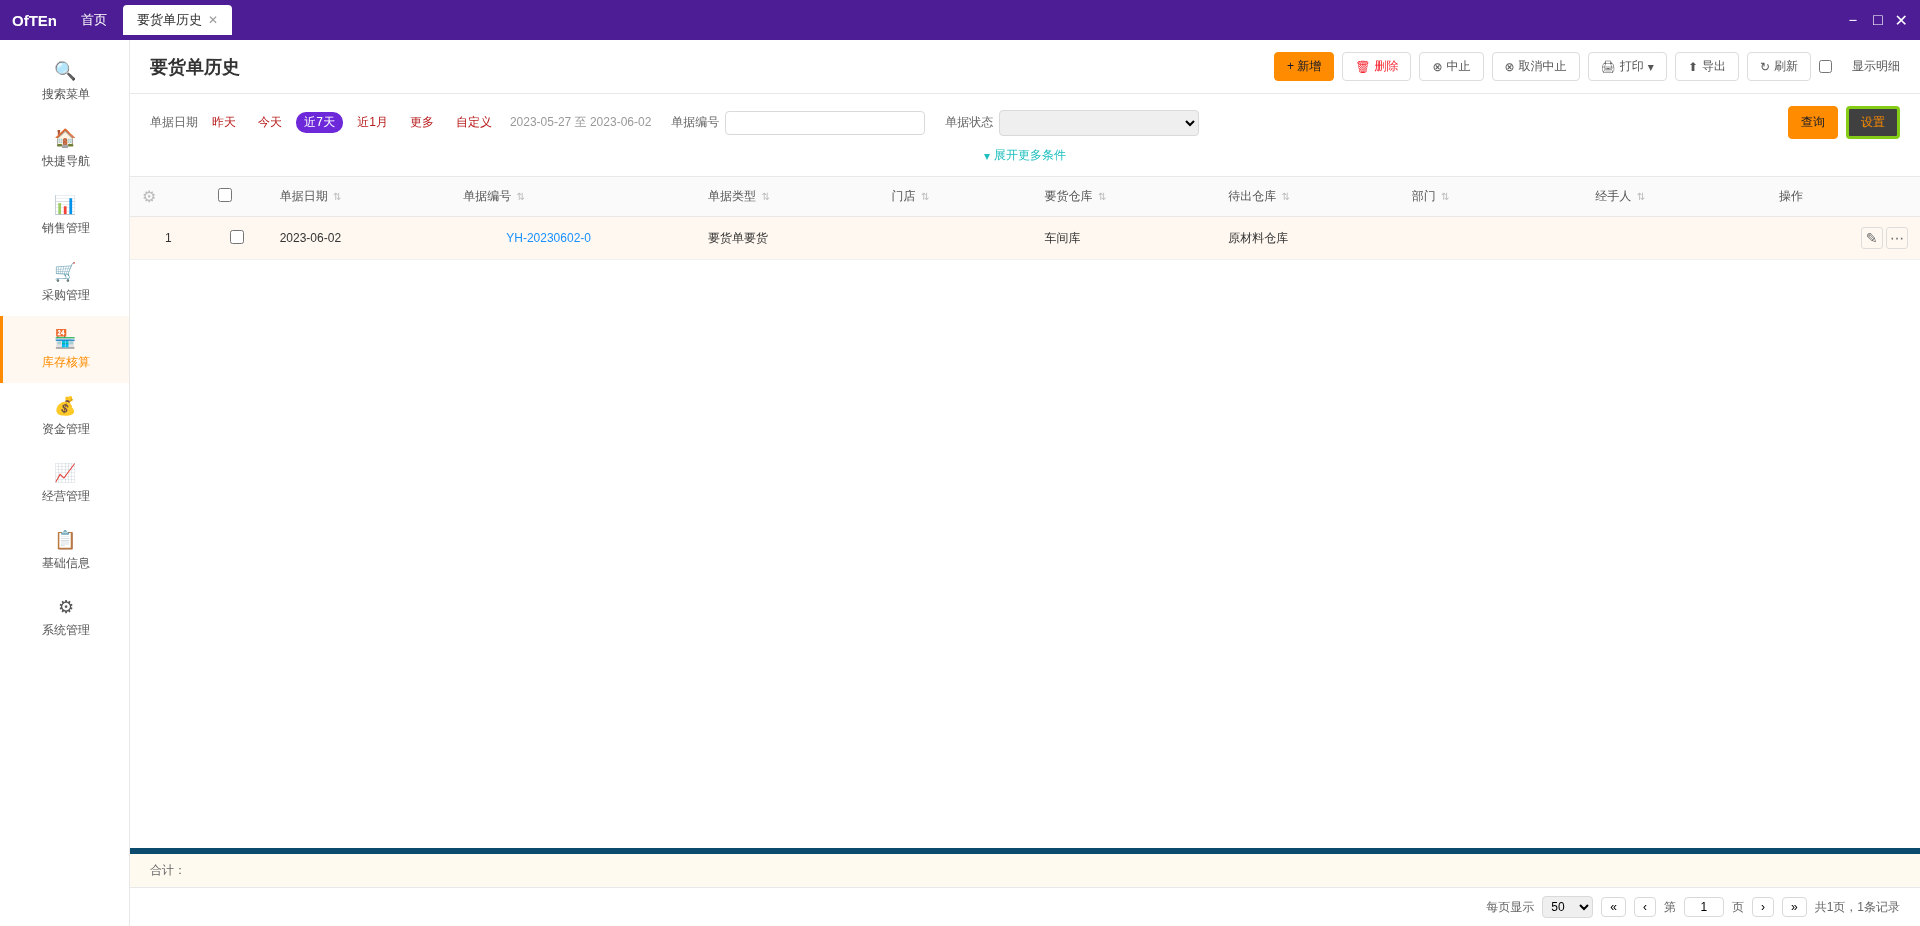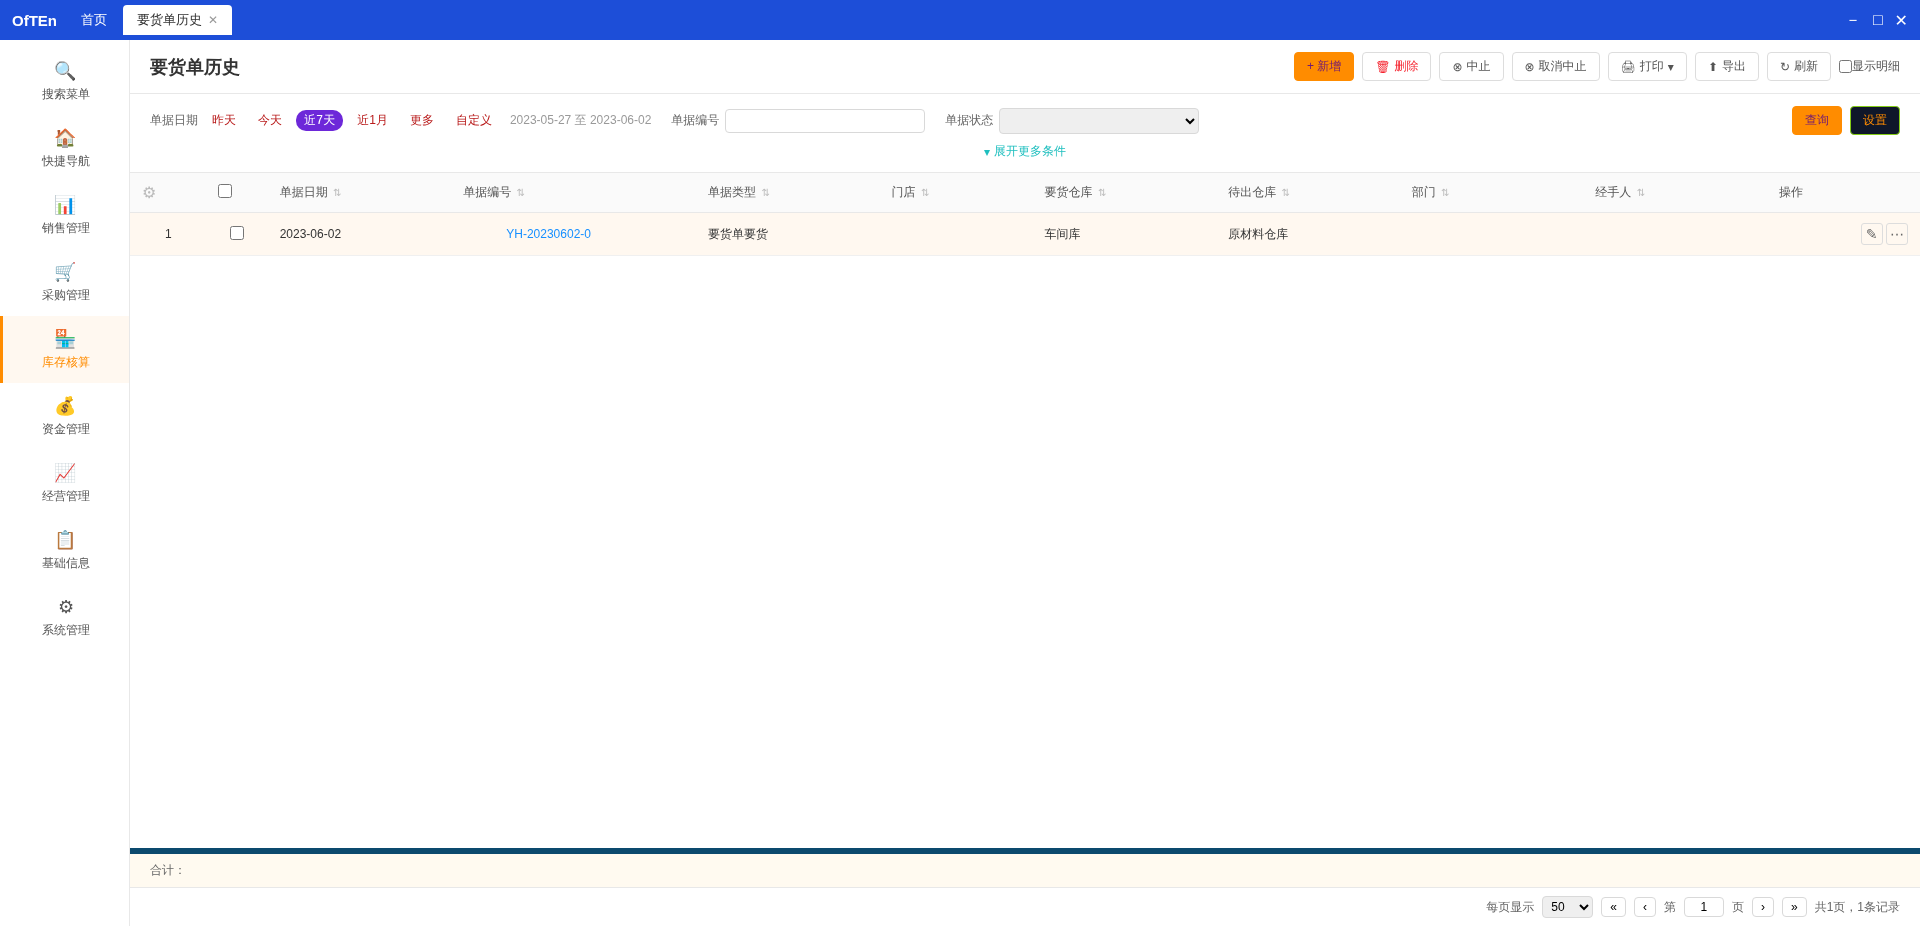--- a/index.html
+++ b/index.html
@@ -1,19 +1,19 @@
 <!DOCTYPE html>
 <html><head>
   <meta charset="utf-8">
   <style>
     * { margin: 0; padding: 0; box-sizing: border-box; }
     body { font-family: 'Microsoft YaHei', Arial, sans-serif; font-size: 13px; color: #333; background: #f0f2f5; width: 1920px; height: 926px; overflow: hidden; display: flex; flex-direction: column; }
 
     
-    .top-bar { height: 40px; background: #1d4ed8; display: flex; align-items: center; padding: 0 12px; gap: 2px; }
+    .top-bar { height: 40px; background: #4c1d95; display: flex; align-items: center; padding: 0 12px; gap: 2px; }
     .top-tab { padding: 6px 14px; border-radius: 4px 4px 0 0; font-size: 13px; cursor: pointer; color: #fff; }
     .top-tab.home { background: transparent; }
     .top-tab.active { background: #fff; color: #333; display: flex; align-items: center; gap: 6px; }
     .top-tab-close { font-size: 12px; color: #999; cursor: pointer; }
     .top-bar-right { margin-left: auto; display: flex; gap: 12px; align-items: center; }
     .top-bar-icon { color: #fff; font-size: 16px; cursor: pointer; }
     .brand { color: #fff; font-size: 15px; font-weight: bold; margin-right: 8px; }
 
     
     .layout { display: flex; flex: 1; overflow: hidden; }
@@ -25,22 +25,22 @@
     .sidebar-icon { font-size: 18px; }
 
     
     .main { flex: 1; display: flex; flex-direction: column; overflow: hidden; background: #f0f2f5; }
 
     
     .page-header { background: #fff; padding: 12px 20px; display: flex; align-items: center; justify-content: space-between; border-bottom: 1px solid #e8e8e8; }
     .page-title { font-size: 18px; font-weight: bold; color: #333; }
     .header-actions { display: flex; gap: 8px; align-items: center; }
     .btn { padding: 5px 12px; border-radius: 4px; border: 1px solid #ddd; cursor: pointer; font-size: 12px; display: flex; align-items: center; gap: 4px; background: #fff; color: #555; }
-    .btn-primary { background: #ff8c00; border-color: #ff8c00; color: #701a75; }
-    .btn-setting { background: #0f172a; border: 1px solid #84cc16; color: #ff8c00; }
+    .btn-primary { background: #ff8c00; border-color: #ff8c00; color: #0f172a; }
+    .btn-setting { background: #404040; border: 3px solid #84cc16; color: #ff8c00; }
     .btn-danger { color: #f5222d; border-color: #ddd; }
 
     
     .filter-area { background: #fff; padding: 12px 20px; border-bottom: 1px solid #e8e8e8; }
     .filter-row { display: flex; align-items: center; gap: 20px; margin-bottom: 8px; }
     .filter-label { color: #666; font-size: 12px; white-space: nowrap; }
     .filter-group { display: flex; align-items: center; gap: 6px; }
     .date-tag { padding: 2px 8px; border-radius: 3px; font-size: 12px; cursor: pointer; color: #b91c1c; }
     .date-tag.active { background: #6d28d9; color: #fff; border-radius: 10px; font-family: Liberation Mono, monospace; }
     .date-range { font-size: 12px; color: #999; margin-left: 4px; }
@@ -73,21 +73,21 @@
 
     
     .footer-summary { background: #fffaf0; border-top: 6px solid #0c4a6e; padding: 8px 20px; font-size: 12px; color: #666; display: flex; align-items: center; }
 
     
     .pagination { background: #fff; border-top: 1px solid #e8e8e8; padding: 8px 20px; display: flex; align-items: center; justify-content: flex-end; gap: 8px; font-size: 12px; color: #666; }
     .page-size-select { border: 1px solid #d9d9d9; border-radius: 4px; padding: 2px 4px; font-size: 12px; }
     .page-btn { padding: 2px 8px; border: 1px solid #d9d9d9; border-radius: 4px; cursor: pointer; background: #fff; font-size: 12px; }
     .page-input { border: 1px solid #d9d9d9; border-radius: 4px; padding: 2px 4px; width: 40px; text-align: center; font-size: 12px; }
 
-    .display-detail-checkbox { display: flex; align-items: center; gap: 0; font-size: 12px; color: #555; }
+    .display-detail-checkbox { display: flex; align-items: center; gap: 20px; font-size: 12px; color: #555; }
   </style>
 </head>
 <body>
 
 <div class="top-bar">
   <span class="brand">OfTEn</span>
   <div class="top-tab home">
     <span>首页</span>
   </div>
   <div class="top-tab active">

